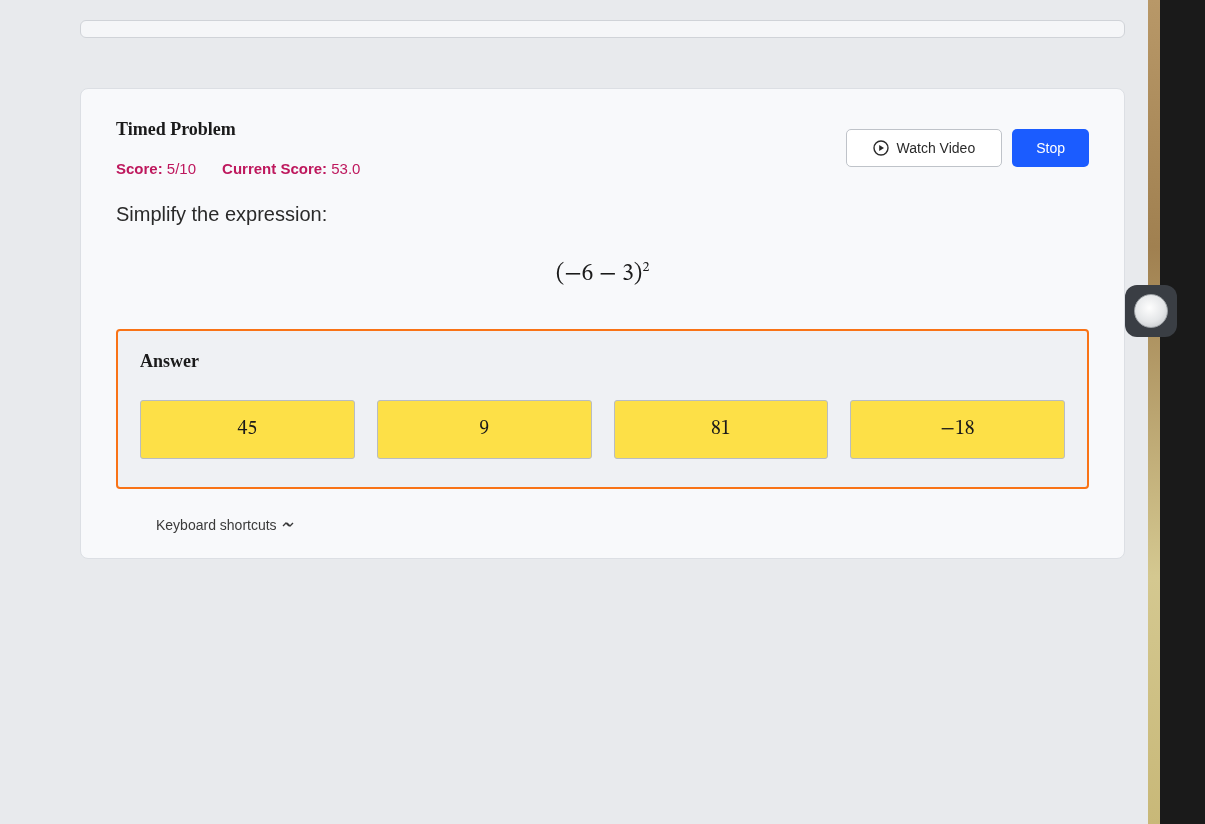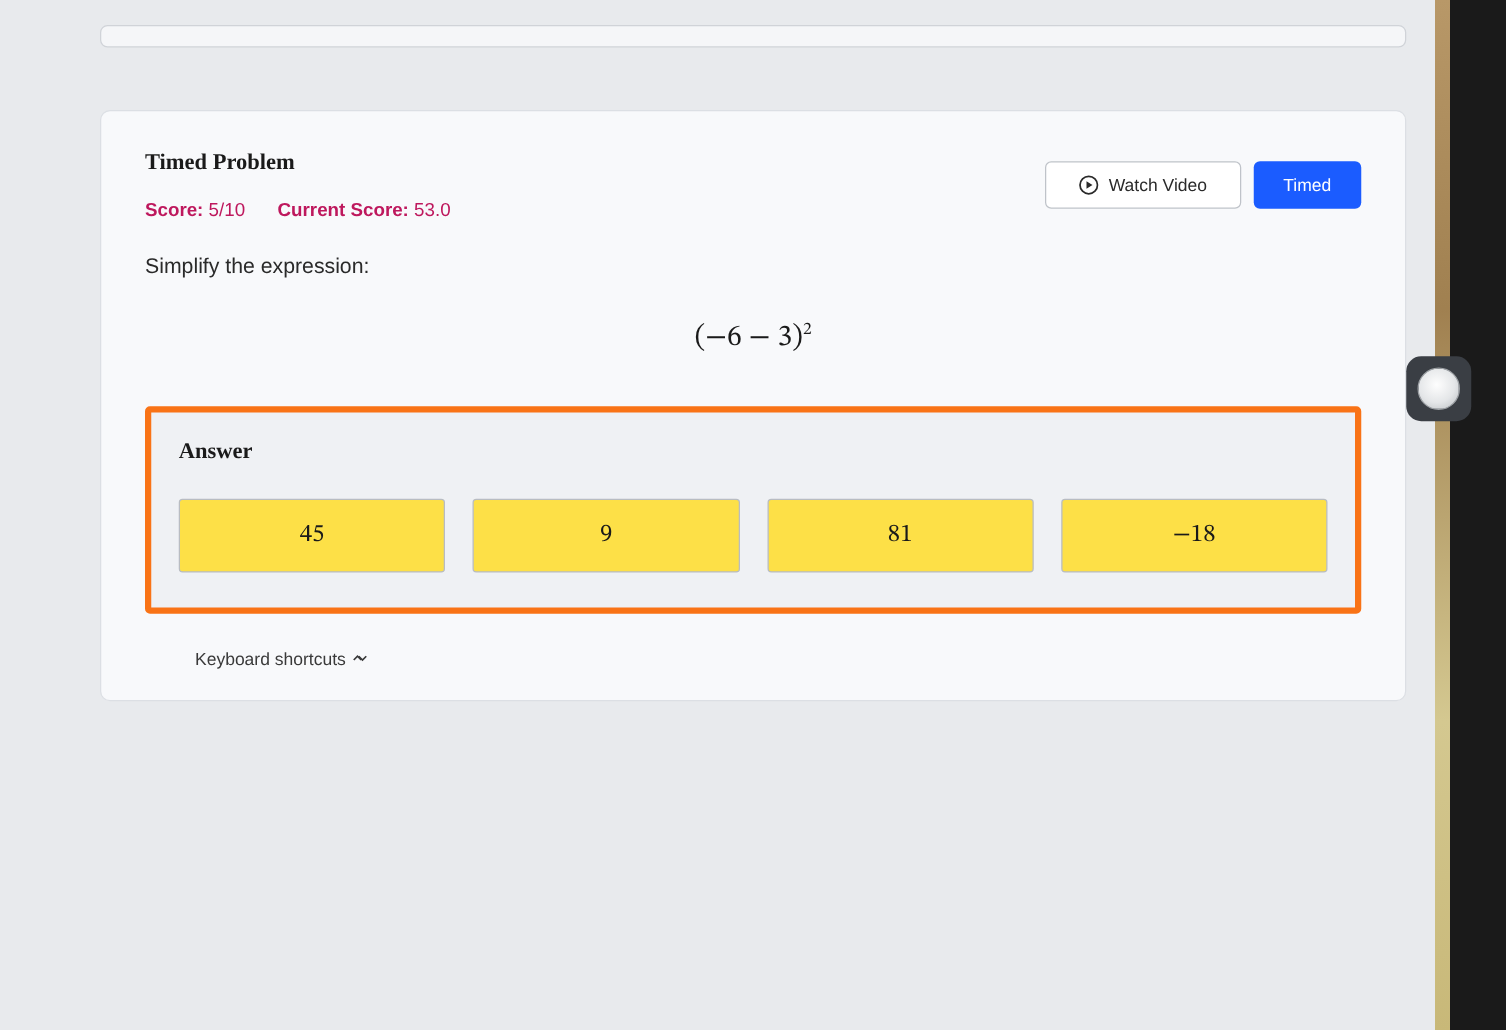--- a/index.html
+++ b/index.html
@@ -89,39 +89,39 @@
     .stop-btn {
       background: #1b5cff;
       color: #fff;
       border: none;
       border-radius: 5px;
       padding: 11px 24px;
       font-size: 14px;
       cursor: pointer;
     }
     .instruction {
-      font-size: 17px;
+      font-size: 20px;
       color: #2a2a2a;
       margin-bottom: 32px;
       margin-top: 26px;
     }
     .expression {
       text-align: center;
       font-family: "Cambria Math", "STIX Two Math", "Times New Roman", serif;
       font-size: 24px;
       color: #1a1a1a;
       margin-bottom: 40px;
     }
     .expression sup {
       font-size: 14px;
       vertical-align: super;
     }
     .answer-block {
       background: #eff1f4;
-      border: 5px solid #f97316;
+      border: 2px solid #f97316;
       border-radius: 4px;
       padding: 20px 22px 28px 22px;
       margin-bottom: 28px;
     }
     .answer-label {
       font-weight: 700;
       font-size: 18px;
       font-family: Georgia, "Times New Roman", serif;
       color: #1a1a1a;
       margin-bottom: 28px;
@@ -216,21 +216,21 @@
         </div>
       </div>
       <div class="header-actions">
         <button class="watch-btn">
           <svg viewBox="0 0 16 16">
             <circle cx="8" cy="8" r="7" fill="none" stroke="#2a2a2a" stroke-width="1.4"></circle>
             <polygon points="6.2,5 6.2,11 11,8" fill="#2a2a2a"></polygon>
           </svg>
           <span>Watch Video</span>
         </button>
-        <button class="stop-btn">Timed</button>
+        <button class="stop-btn">Stop</button>
       </div>
     </div>
 
     <div class="instruction">Simplify the expression:</div>
 
     <div class="expression">
       <span>(−6 − 3)</span><sup>2</sup>
     </div>
 
     <div class="answer-block">

